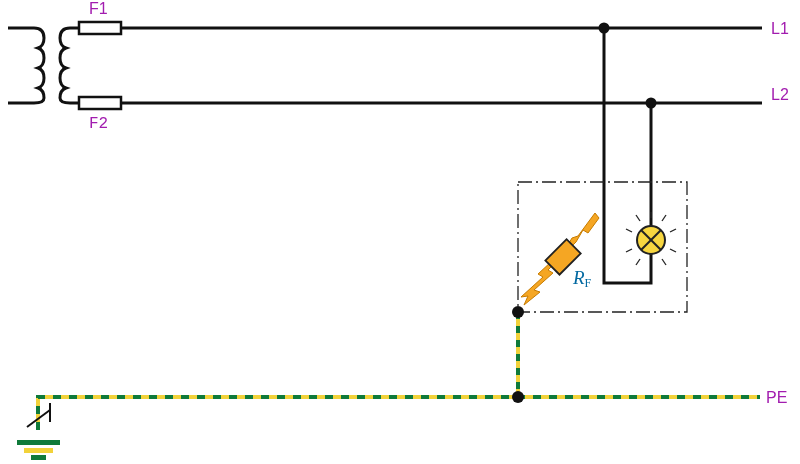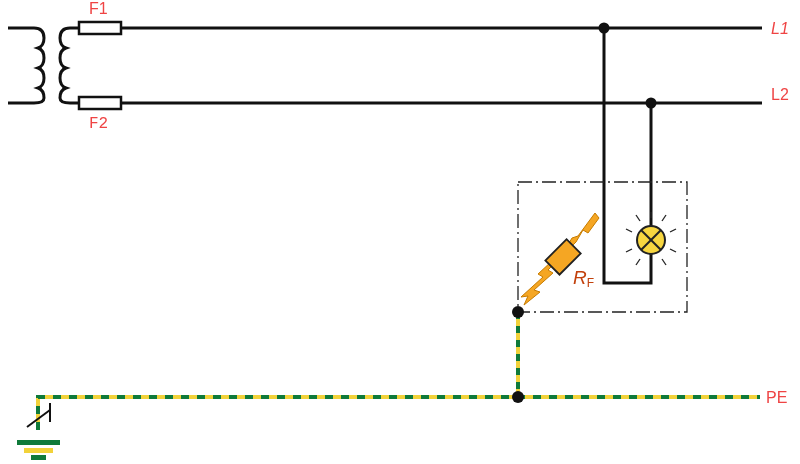--- a/index.html
+++ b/index.html
@@ -1,19 +1,19 @@
 <!DOCTYPE html>
 <html><head>
 <meta charset="utf-8">
 <style>
   html, body { margin:0; padding:0; background:#ffffff; }
   body { width:800px; height:464px; overflow:hidden; position:relative; }
   svg { position:absolute; left:0; top:0; }
-  .lbl { position:absolute; font-family:"Liberation Sans", sans-serif; font-size:16px; color:#ef4444; line-height:1; }
-  .rf { position:absolute; font-family:Liberation Sans, sans-serif; font-style:italic; font-size:19px; color:#c2410c; line-height:1; }
+  .lbl { position:absolute; font-family:"Liberation Sans", sans-serif; font-size:16px; color:#a21caf; line-height:1; }
+  .rf { position:absolute; font-family:Liberation Serif, serif; font-style:italic; font-size:19px; color:#0369a1; line-height:1; }
   .rf sub { font-style:normal; font-size:12px; vertical-align:-3px; }
 </style>
 </head>
 <body>
 
 <svg width="800" height="464" viewBox="0 0 800 464">
 
   <g fill="none" stroke="#111" stroke-width="3">
     <path d="M8 28 H34 q10 0 10 10 q0 8 -6 10 q6 2 6 10 q0 8 -6 10 q6 2 6 10 q0 8 -6 10 q6 2 6 10 q0 5 -10 5 H8"></path>
     <path d="M80 28 H70 q-10 0 -10 10 q0 8 6 10 q-6 2 -6 10 q0 8 6 10 q-6 2 -6 10 q0 8 6 10 q-6 2 -6 10 q0 5 10 5 H80"></path>
@@ -68,16 +68,16 @@
     <line x1="27" y1="427" x2="50" y2="410" stroke="#111" stroke-width="2"></line>
     <line x1="50" y1="403" x2="50" y2="422" stroke="#111" stroke-width="2"></line>
     <rect x="17" y="440" width="43" height="5" fill="#0f7a3a"></rect>
     <rect x="24" y="448" width="29" height="5" fill="#f2d23a"></rect>
     <rect x="31" y="455" width="15" height="5" fill="#0f7a3a"></rect>
   </g>
 </svg>
 
 <span class="lbl" style="left:89px;top:1px;">F1</span>
 <span class="lbl" style="left:89px;top:116px;font-family:Liberation Mono, monospace;">F2</span>
-<span class="lbl" style="left:771px;top:21px;font-style:italic;">L1</span>
+<span class="lbl" style="left:771px;top:21px;">L1</span>
 <span class="lbl" style="left:771px;top:87px;">L2</span>
 <span class="lbl" style="left:766px;top:390px;">PE</span>
 <span class="rf" style="left:573px;top:268px;"><span>R</span><sub>F</sub></span>
 
 </body></html>

